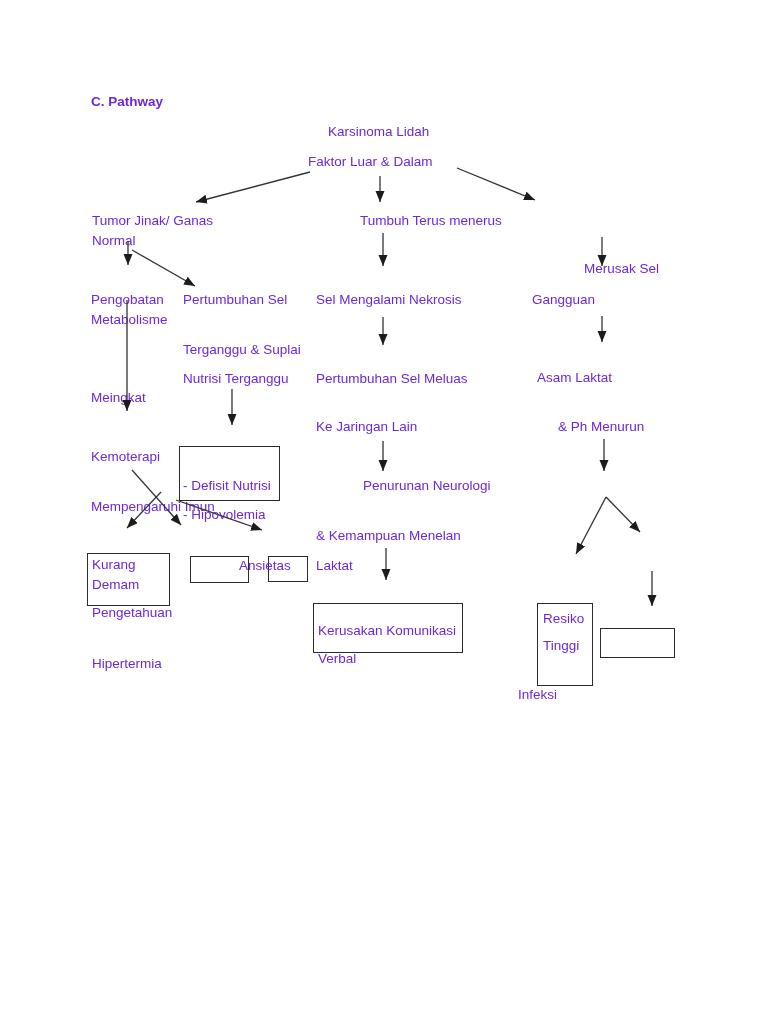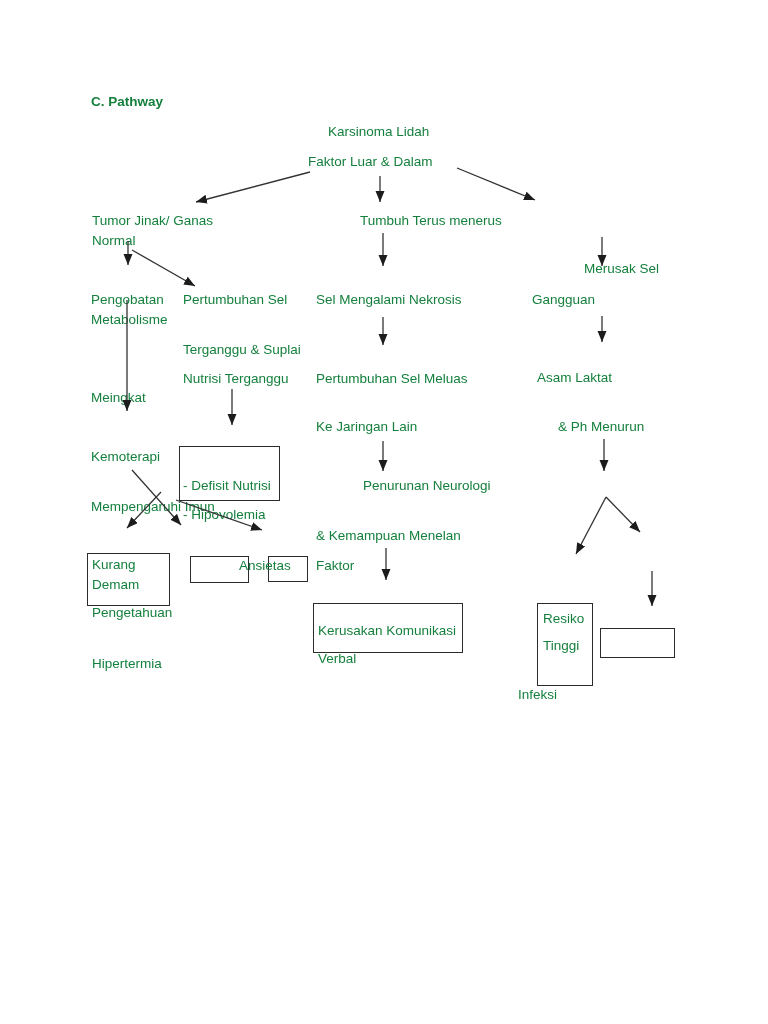--- a/index.html
+++ b/index.html
@@ -10,21 +10,21 @@
     background:#ffffff;
     overflow:hidden;
     font-family:"Liberation Sans","DejaVu Sans",sans-serif;
     color:#212121;
   }
   .node{
     position:absolute;
     font-size:13.5px;
     line-height:20px;
     white-space:nowrap;
-    color:#15803d;
+    color:#6d28d9;
   }
   .node.bold{font-weight:bold;}
   .box{
     position:absolute;
     border:1.5px solid #2b2b2b;
     background:transparent;
     box-sizing:border-box;
   }
   #arrow-svg{
     position:absolute;
@@ -111,21 +111,21 @@
       <div class="node" style="left: 91px; top: 497px;">
         <div>Mempengaruhi Imun</div>
       </div>
       <div class="node" style="left: 363px; top: 476px;">
         <div>Penurunan Neurologi</div>
       </div>
       <div class="node" style="left: 316px; top: 526px;">
         <div>&amp; Kemampuan Menelan</div>
       </div>
       <div class="node" style="left: 316px; top: 556px;">
-        <div>Faktor</div>
+        <div>Laktat</div>
       </div>
       <div class="node" style="left: 92px; top: 555px;">
         <div>Kurang</div>
         <div>Demam</div>
       </div>
       <div class="node" style="left: 239px; top: 556px;">
         <div>Ansietas</div>
       </div>
       <div class="node" style="left: 92px; top: 603px;">
         <div>Pengetahuan</div>

